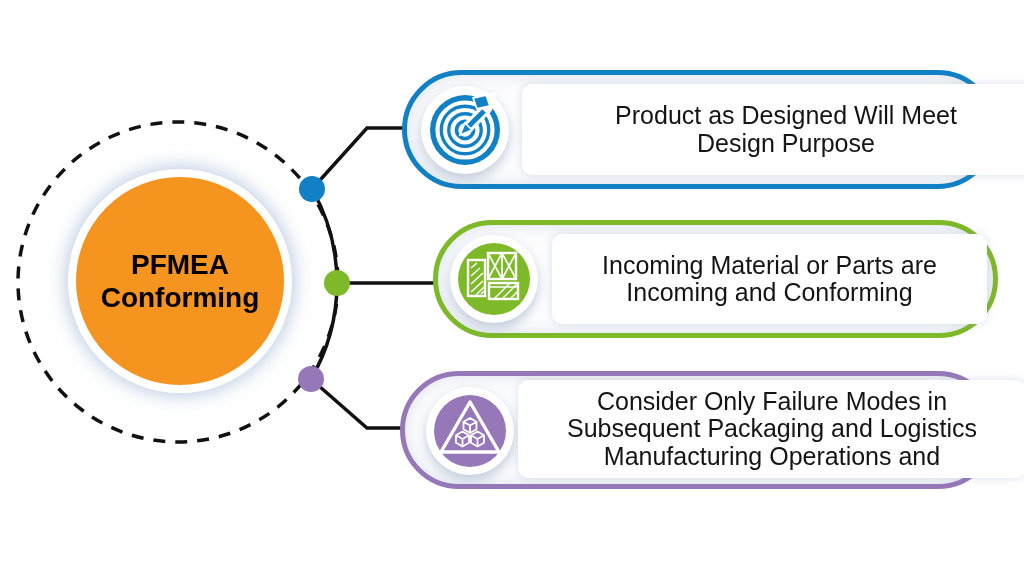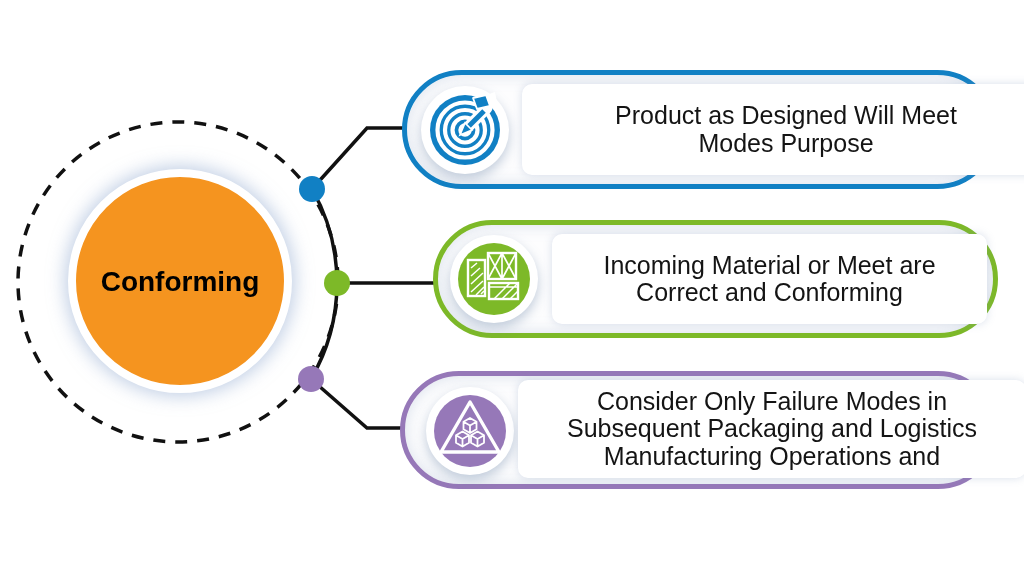--- a/index.html
+++ b/index.html
@@ -73,20 +73,21 @@
     <path class="wire" d="M312,189 A190,190 0 0 1 311,379"></path>
     <path class="wire" d="M312,189 L367,128 L420,128"></path>
     <path class="wire" d="M337,283 L460,283"></path>
     <path class="wire" d="M311,379 L367,428 L420,428"></path>
     <circle class="dot-blue" cx="312" cy="189" r="13"></circle>
     <circle class="dot-green" cx="337" cy="283" r="13"></circle>
     <circle class="dot-purple" cx="311" cy="379" r="13"></circle>
   </svg>
 
   <div class="center-circle">
+    <div class="t">PFMEA</div>
     <div class="t">Conforming</div>
   </div>
 
   <div class="card" id="card-0"></div>
   <div class="card" id="card-1"></div>
   <div class="card" id="card-2"></div>
 
   <div class="disc" id="disc-0">
     <svg width="88" height="88" viewBox="0 0 88 88">
       <circle class="f-blue" cx="44" cy="44" r="35"></circle>
@@ -119,25 +120,25 @@
       <circle class="f-purple" cx="44" cy="44" r="36"></circle>
       <path class="w-s" d="M44,15 L73,65 L15,65 Z" stroke-width="3.4" stroke-linejoin="round"></path>
       <path class="w-s" stroke-width="1.8" stroke-linejoin="round" d="M44,31 L50.5,34.8 L50.5,42.2 L44,46 L37.5,42.2 L37.5,34.8 Z M37.5,34.8 L44,38.5 L50.5,34.8 M44,38.5 L44,46"></path>
       <path class="w-s" stroke-width="1.8" stroke-linejoin="round" d="M36.5,44.5 L43,48.3 L43,55.7 L36.5,59.5 L30,55.7 L30,48.3 Z M30,48.3 L36.5,52 L43,48.3 M36.5,52 L36.5,59.5"></path>
       <path class="w-s" stroke-width="1.8" stroke-linejoin="round" d="M51.5,44.5 L58,48.3 L58,55.7 L51.5,59.5 L45,55.7 L45,48.3 Z M45,48.3 L51.5,52 L58,48.3 M51.5,52 L51.5,59.5"></path>
     </svg>
   </div>
 
   <div class="panel" id="panel-0">
     <div class="line">Product as Designed Will Meet</div>
-    <div class="line">Modes Purpose</div>
+    <div class="line">Design Purpose</div>
   </div>
   <div class="panel" id="panel-1">
-    <div class="line">Incoming Material or Meet are</div>
-    <div class="line">Correct and Conforming</div>
+    <div class="line">Incoming Material or Parts are</div>
+    <div class="line">Incoming and Conforming</div>
   </div>
   <div class="panel" id="panel-2">
     <div class="line">Consider Only Failure Modes in</div>
     <div class="line">Subsequent Packaging and Logistics</div>
     <div class="line">Manufacturing Operations and</div>
   </div>
 
 </div>
 
 </body></html>

